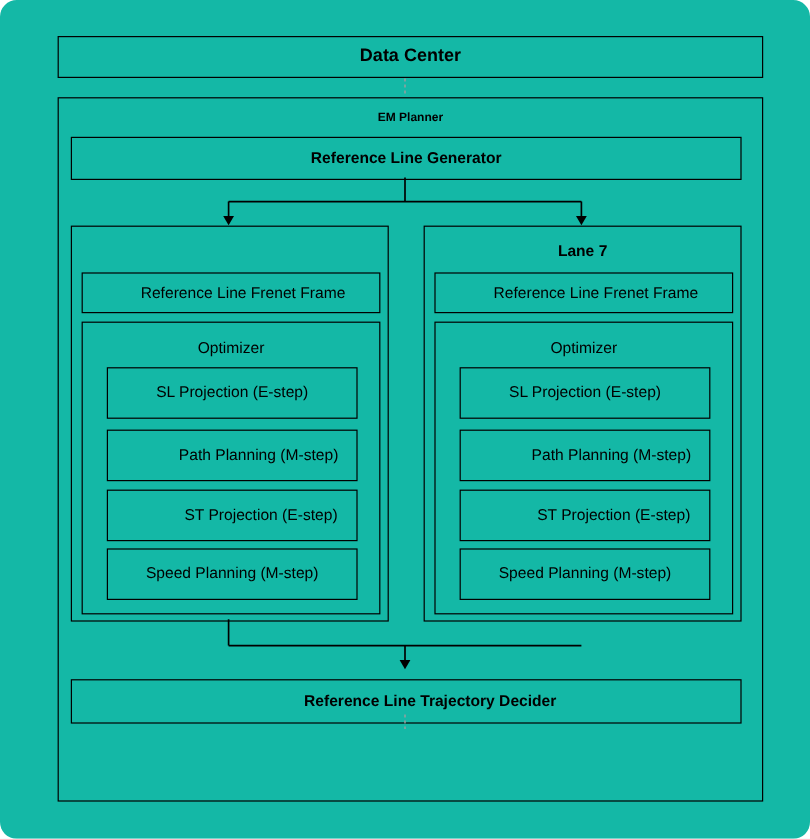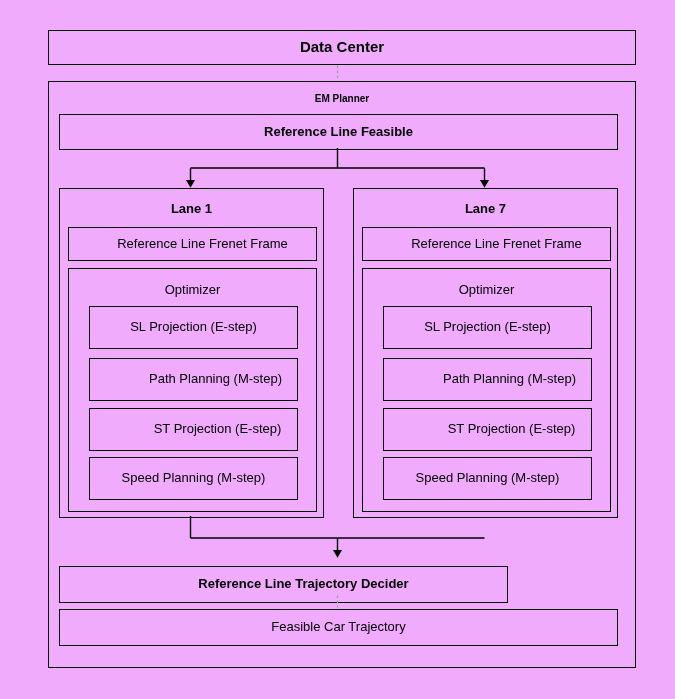--- a/index.html
+++ b/index.html
@@ -4,24 +4,25 @@
 <style>
   html, body {
     margin: 0;
     padding: 0;
     background: #ffffff;
   }
   .canvas {
     position: relative;
     width: 675px;
     height: 699px;
-    background: #f0abfc;
+    background: #14b8a6;
     font-family: "Liberation Sans", sans-serif;
     color: #000000;
     overflow: hidden;
+    border-radius: 14px;
   }
   .box {
     position: absolute;
     box-sizing: border-box;
     border: 1.3px solid #000000;
     background: transparent;
   }
   .outer-box {
     border-width: 1.6px;
   }
@@ -65,21 +66,21 @@
   .lane-title { top: 11px; height: 16px; font-size: 13px; font-weight: bold; }
   .frenet-frame { left: 8px; top: 38px; width: 249px; height: 34px; padding-left: 20px; }
   .optimizer { left: 8px; top: 79px; width: 249px; height: 244px; }
   .optimizer-title { top: 12px; height: 17px; font-size: 13px; }
   .step { left: 20px; width: 209px; height: 43px; }
   .step-0 { top: 37px; }
   .step-1 { top: 89px; padding-left: 44px; }
   .step-2 { top: 139px; padding-left: 48px; }
   .step-3 { top: 188px; }
 
-  #trajectory-decider { left: 10px; top: 484px; width: 449px; height: 37px; padding-left: 40px; }
+  #trajectory-decider { left: 10px; top: 484px; width: 559px; height: 37px; padding-left: 40px; }
   #feasible-trajectory { left: 10px; top: 527px; width: 559px; height: 37px; }
 
   
   #connector-layer {
     position: absolute;
     left: 0;
     top: 0;
     width: 675px;
     height: 699px;
     pointer-events: none;
@@ -92,25 +93,24 @@
 
   <div class="box outer-box" id="data-center">
     <div class="label bold big">Data Center</div>
   </div>
 
   <div class="box outer-box" id="em-planner">
 
     <div class="title-band" id="em-planner-title">EM Planner</div>
 
     <div class="box" id="ref-line-generator">
-      <div class="label bold">Reference Line Feasible</div>
+      <div class="label bold">Reference Line Generator</div>
     </div>
 
     <div class="box lane" id="lane-1">
-      <div class="title-band lane-title">Lane 1</div>
 
       <div class="box frenet-frame">
         <div class="label">Reference Line Frenet Frame</div>
       </div>
 
       <div class="box optimizer">
         <div class="title-band optimizer-title">Optimizer</div>
 
         <div class="box step step-0">
           <div class="label">SL Projection (E-step)</div>
@@ -149,23 +149,20 @@
         <div class="box step step-3">
           <div class="label">Speed Planning (M-step)</div>
         </div>
       </div>
     </div>
 
     <div class="box" id="trajectory-decider">
       <div class="label bold">Reference Line Trajectory Decider</div>
     </div>
 
-    <div class="box" id="feasible-trajectory">
-      <div class="label">Feasible Car Trajectory</div>
-    </div>
 
   </div>
 
   <svg id="connector-layer" viewBox="0 0 675 699" xmlns="http://www.w3.org/2000/svg">
 
     <line x1="337.5" y1="65.5" x2="337.5" y2="80.5" stroke-width="1.2" stroke-dasharray="2.5 2.5" stroke="#9e9e9e"></line>
 
     <path d="M337.5 148 V168 M190.5 168 H484.5 M190.5 168 V181 M484.5 168 V181" fill="none" stroke-width="1.4" stroke="#000000"></path>
     <polygon points="186,180 195,180 190.5,187.8" fill="#000000"></polygon>
     <polygon points="480,180 489,180 484.5,187.8" fill="#000000"></polygon>

